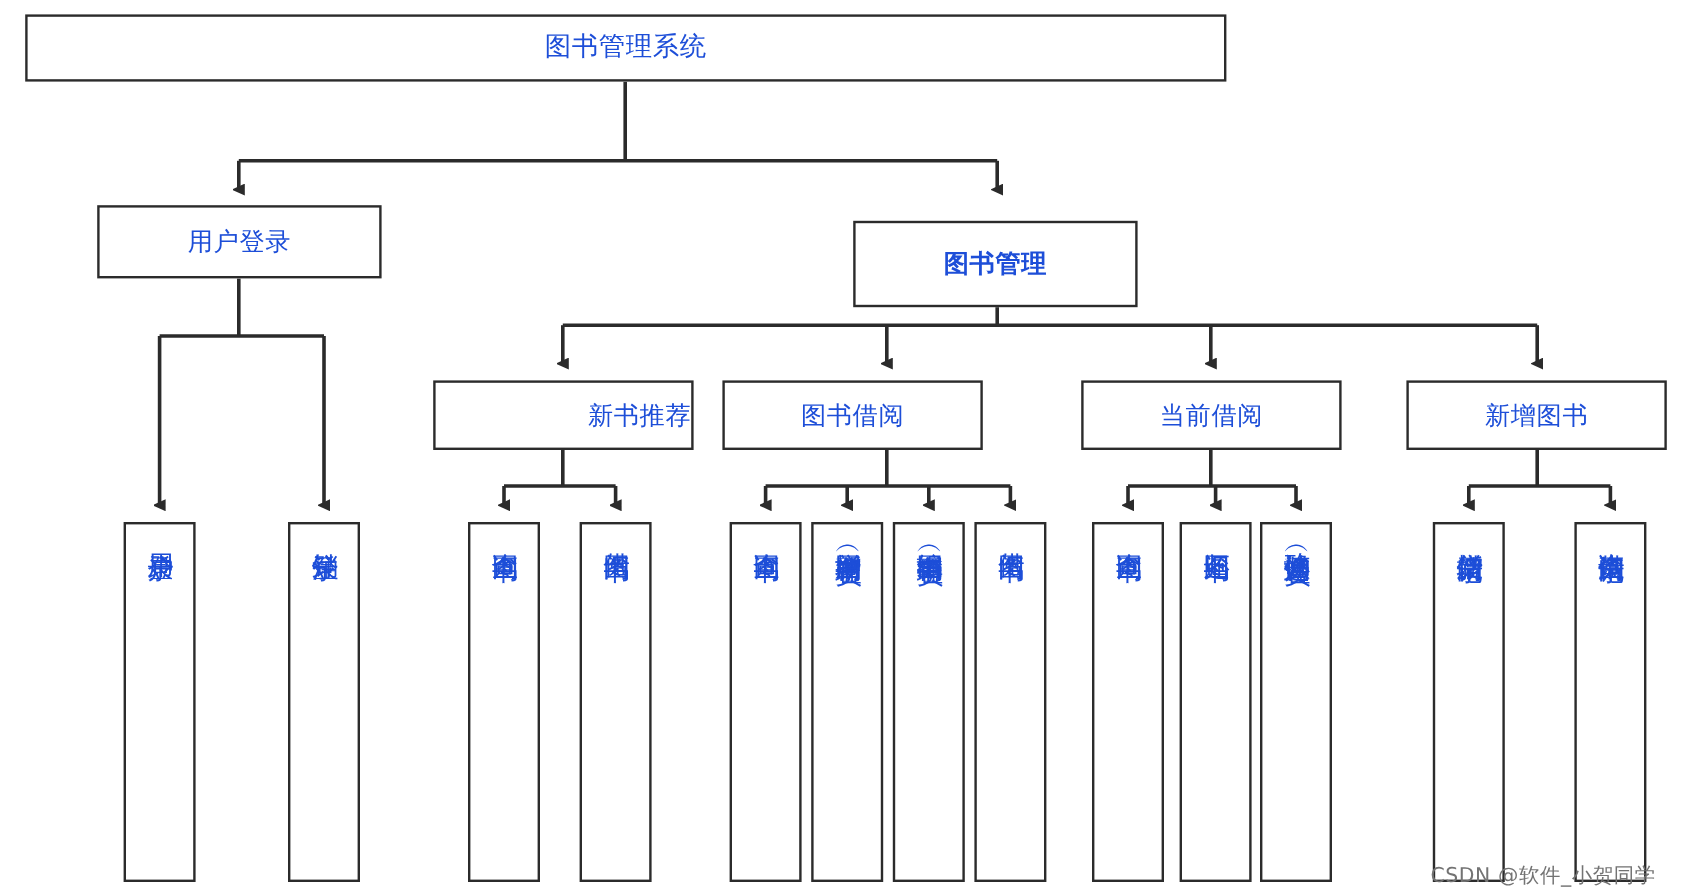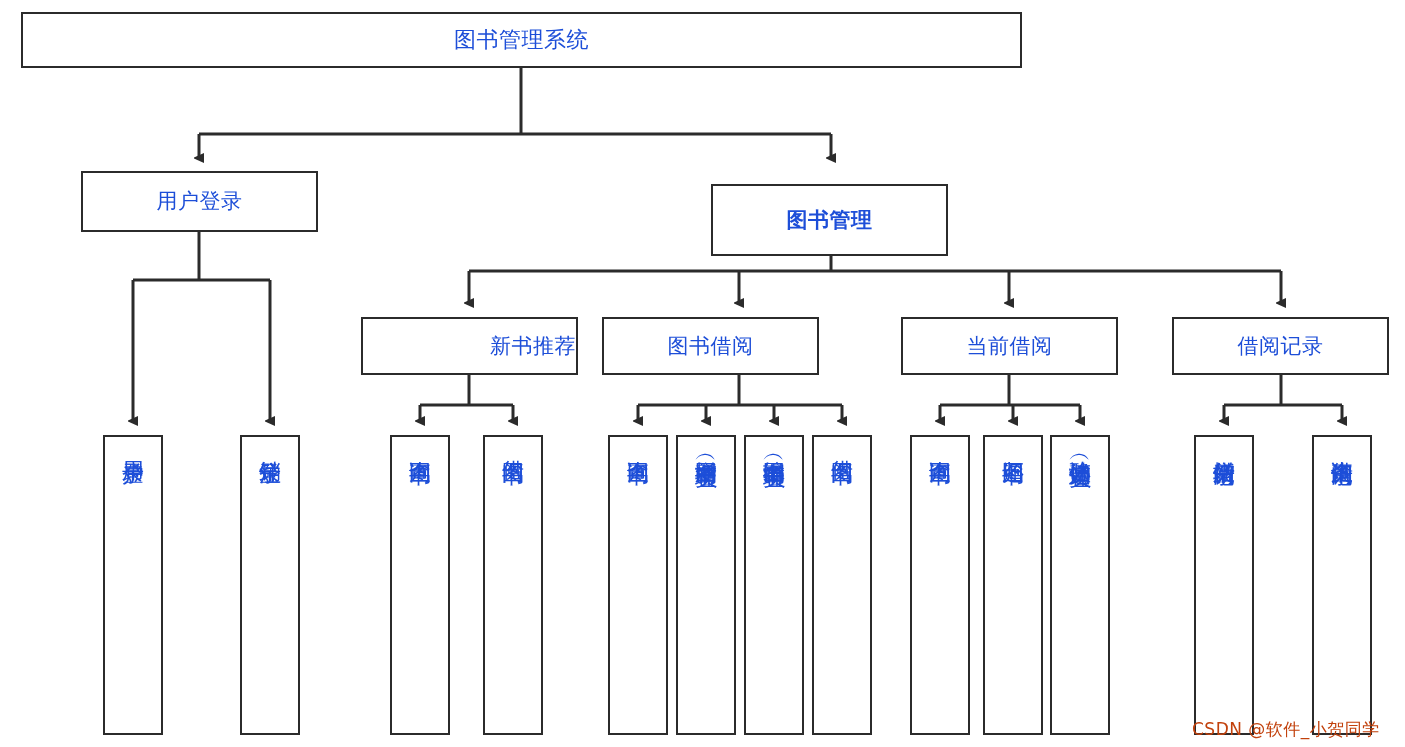--- a/index.html
+++ b/index.html
@@ -60,21 +60,21 @@
     line-height: 1.18;
     writing-mode: vertical-rl;
     text-orientation: upright;
     letter-spacing: 1px;
     height: auto;
     max-height: 100%;
   }
   .watermark {
     position: absolute;
     font-size: 17px;
-    color: #c2410c;
+    color: #737373;
     white-space: nowrap;
     letter-spacing: 0.5px;
   }
 </style>
 </head>
 <body>
 
 <div id="canvas">
 
   <svg class="edges" viewBox="0 0 1405 747" xmlns="http://www.w3.org/2000/svg">
@@ -141,21 +141,21 @@
   <div class="node horiz" style="left:361px; top:317px; width:217px; height:58px;justify-content:flex-end;">
     <span class="label">新书推荐</span>
   </div>
   <div class="node horiz" style="left:602px; top:317px; width:217px; height:58px;">
     <span class="label">图书借阅</span>
   </div>
   <div class="node horiz" style="left:901px; top:317px; width:217px; height:58px;">
     <span class="label">当前借阅</span>
   </div>
   <div class="node horiz" style="left:1172px; top:317px; width:217px; height:58px;">
-    <span class="label">借阅记录</span>
+    <span class="label">新增图书</span>
   </div>
 
   <div class="node vert" style="left:103px; top:435px; width:60px; height:300px;">
     <span class="label">用户登录</span>
   </div>
   <div class="node vert" style="left:240px; top:435px; width:60px; height:300px;">
     <span class="label">注销登录</span>
   </div>
 
   <div class="node vert" style="left:390px; top:435px; width:60px; height:300px;">

